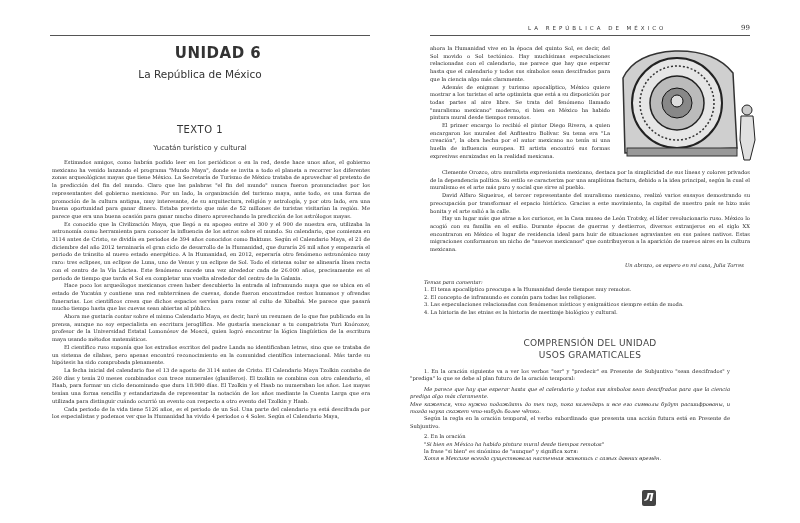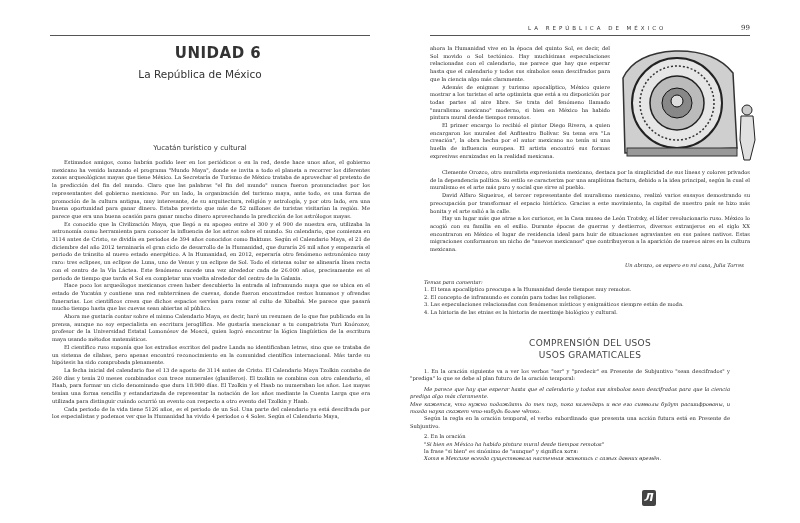--- a/index.html
+++ b/index.html
@@ -28,20 +28,21 @@
   .it { font-style:italic; }
   .logo { position:absolute; left:242px; top:490px; width:14px; height:16px; background:#444; border-radius:2px; color:#fff; font-family:"DejaVu Sans", sans-serif; font-weight:bold; font-size:11px; line-height:16px; text-align:center; font-style:italic; }
 </style>
 </head>
 <body>
 
 <div class="page left">
   <div class="rule" style="left:50px; top:35px; width:320px;"></div>
   <div class="heading-sans unit">UNIDAD 6</div>
   <div class="heading-sans unit-sub">La República de México</div>
+  <div class="heading-sans texto">TEXTO 1</div>
   <div class="heading-sans texto-sub">Yucatán turístico y cultural</div>
   <div class="body-text" style="left:52px; top:159px; width:318px;">
     <p>Estimados amigos, como habrán podido leer en los periódicos o en la red, desde hace unos años, el gobierno mexicano ha venido lanzando el programa "Mundo Maya", donde se invita a todo el planeta a recorrer los diferentes zonas arqueológicas mayas que tiene México. La Secretaría de Turismo de México trataba de aprovechar el pretexto de la predicción del fin del mundo. Claro que las palabras "el fin del mundo" nunca fueron pronunciadas por los representantes del gobierno mexicano. Por un lado, la organización del turismo maya, ante todo, es una forma de promoción de la cultura antigua, muy interesante, de su arquitectura, religión y astrología, y por otro lado, era una buena oportunidad para ganar dinero. Estaba previsto que más de 52 millones de turistas visitarían la región. Me parece que era una buena ocasión para ganar mucho dinero aprovechando la predicción de los astrólogos mayas.</p>
     <p>Es conocido que la Civilización Maya, que llegó a su apogeo entre el 300 y el 900 de nuestra era, utilizaba la astronomía como herramienta para conocer la influencia de los astros sobre el mundo. Su calendario, que comienza en 3114 antes de Cristo, se dividía en periodos de 394 años conocidos como Baktuns. Según el Calendario Maya, el 21 de diciembre del año 2012 terminaría el gran ciclo de desarrollo de la Humanidad, que duraría 26 mil años y empezaría el periodo de tránsito al nuevo estado energético. A la Humanidad, en 2012, esperaría otro fenómeno astronómico muy raro: tres eclipses, un eclipse de Luna, uno de Venus y un eclipse de Sol. Todo el sistema solar se alinearía línea recta con el centro de la Vía Láctea. Este fenómeno sucede una vez alrededor cada de 26.000 años, precisamente es el periodo de tiempo que tarda el Sol en completar una vuelta alrededor del centro de la Galaxia.</p>
     <p>Hace poco los arqueólogos mexicanos creen haber descubierto la entrada al inframundo maya que se ubica en el estado de Yucatán y contiene una red subterránea de cuevas, donde fueron encontrados restos humanos y ofrendas funerarias. Los científicos creen que dichos espacios servían para rezar al culto de Xibalbá. Me parece que pasará mucho tiempo hasta que las cuevas sean abiertas al público.</p>
     <p>Ahora me gustaría contar sobre el mismo Calendario Maya, es decir, haré un resumen de lo que fue publicado en la prensa, aunque no soy especialista en escritura jeroglífica. Me gustaría mencionar a tu compatriota Yuri Knórozov, profesor de la Universidad Estatal Lomonósov de Moscú, quien logró encontrar la lógica lingüística de la escritura maya usando métodos matemáticos.</p>
     <p>El científico ruso suponía que los extraños escritos del padre Landa no identificaban letras, sino que se trataba de un sistema de sílabas, pero apenas encontró reconocimiento en la comunidad científica internacional. Más tarde su hipótesis ha sido comprobada plenamente.</p>
     <p>La fecha inicial del calendario fue el 13 de agosto de 3114 antes de Cristo. El Calendario Maya Tzolkin contaba de 260 días y tenía 20 meses combinados con trece numerales (glaníferos). El tzolkin se combina con otro calendario, el Haab, para formar un ciclo denominado que dura 18.980 días. El Tzolkin y el Haab no numeraban los años. Los mayas tenían una forma sencilla y estandarizada de representar la notación de los años mediante la Cuenta Larga que era utilizada para distinguir cuándo ocurrió un evento con respecto a otro evento del Tzolkin y Haab.</p>
     <p>Cada periodo de la vida tiene 5126 años, es el periodo de un Sol. Una parte del calendario ya está descifrada por los especialistas y podemos ver que la Humanidad ha vivido 4 periodos o 4 Soles. Según el Calendario Maya,</p>
   </div>
@@ -79,21 +80,21 @@
   <div class="signature">Un abrazo, os espero en mi casa, Julia Torres</div>
 
   <div class="themes">
     <div class="title">Temas para comentar:</div>
     <div>1. El tema apocalíptico preocupa a la Humanidad desde tiempos muy remotos.</div>
     <div>2. El concepto de inframundo es común para todas las religiones.</div>
     <div>3. Las especulaciones relacionadas con fenómenos místicos y enigmáticos siempre están de moda.</div>
     <div>4. La historia de las etnias es la historia de mestizaje biológico y cultural.</div>
   </div>
 
-  <div class="sec-title" style="top:338px;">COMPRENSIÓN DEL USOS</div>
+  <div class="sec-title" style="top:338px;">COMPRENSIÓN DEL UNIDAD</div>
   <div class="sec-title" style="top:350px;">USOS GRAMATICALES</div>
 
   <div class="exercises">
     <p class="indent">1. En la oración siguiente va a ver los verbos "ser" y "predecir" en Presente de Subjuntivo "sean descifrados" y "prediga" lo que se debe al plan futuro de la oración temporal:</p>
     <p class="indent it" style="margin-top:3px">Me parece que hay que esperar hasta que el calendario y todos sus símbolos sean descifrados para que la ciencia prediga algo más claramente.</p>
     <p class="it">Мне кажется, что нужно подождать до тех пор, пока календарь и все его символы будут расшифрованы, и тогда наука скажет что-нибудь более чётко.</p>
     <p class="indent">Según la regla en la oración temporal, el verbo subordinado que presenta una acción futura está en Presente de Subjuntivo.</p>
     <p class="indent" style="margin-top:3px">2. En la oración</p>
     <p class="indent it">"Si bien en México ha habido pintura mural desde tiempos remotos"</p>
     <p class="indent">la frase "si bien" es sinónimo de "aunque" y significa хотя:</p>

